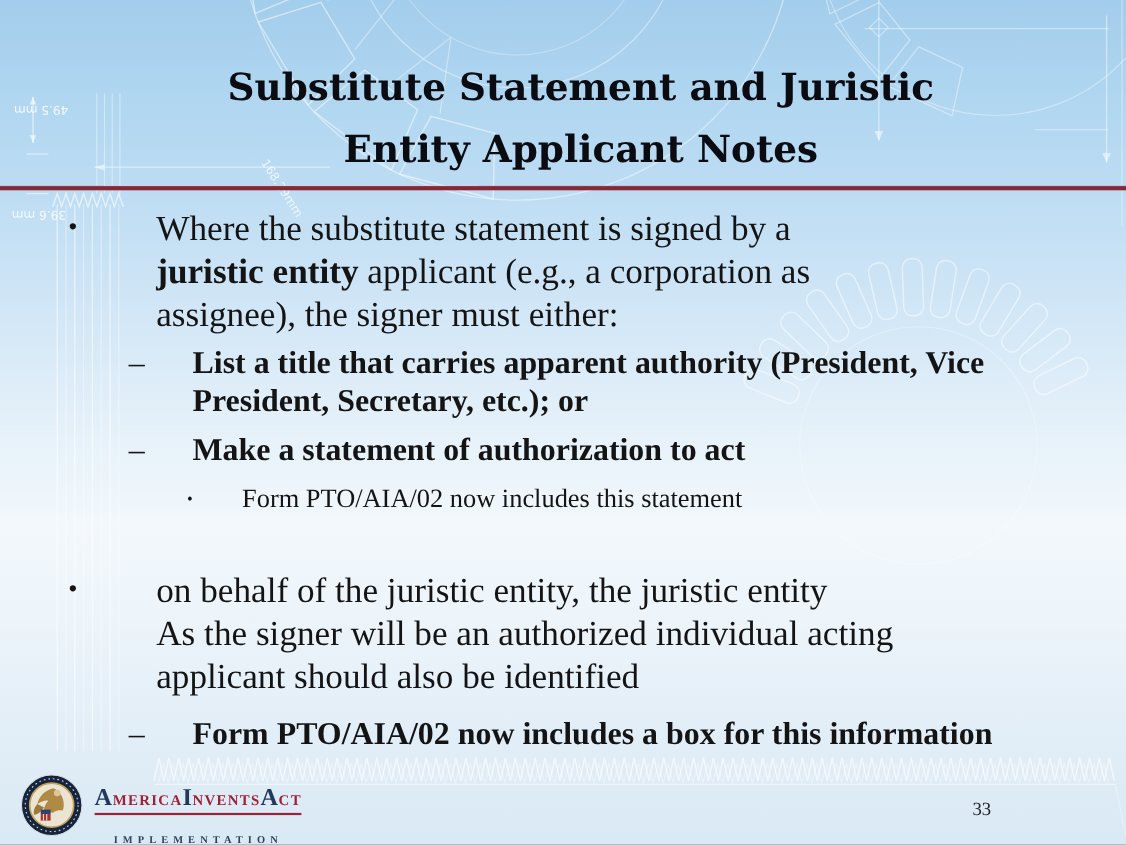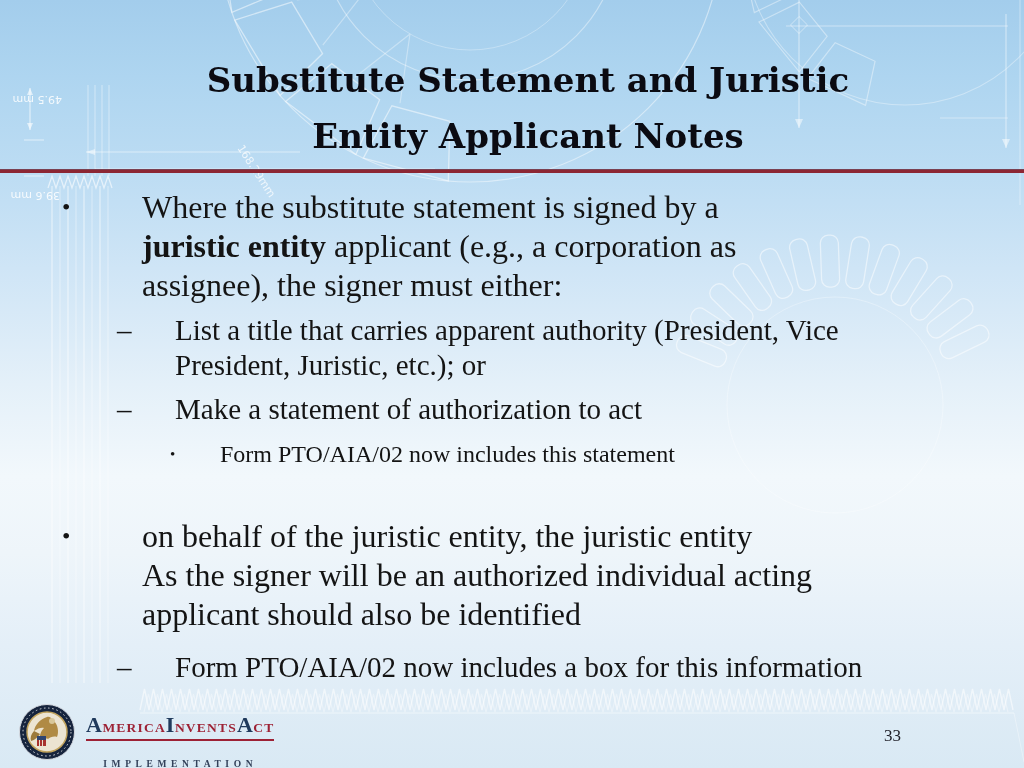--- a/index.html
+++ b/index.html
@@ -25,21 +25,21 @@
     background:var(--divider_red,#8c2633);
     border-top:1px solid rgba(100,100,120,.45);
   }
 
   .content{position:absolute;left:0;top:188px;width:1024px;color:var(--text,#141414);}
   .item{position:relative;}
   .item .line{white-space:nowrap;margin-left:28px;}
   .item .marker{position:absolute;top:0;}
   .lvl1 .text{padding-left:114px;font-size:32px;line-height:39px;}
   .lvl1 .marker{left:62px;font-size:24px;line-height:39px;}
-  .lvl2 .text{padding-left:147px;font-size:29px;line-height:35px;}
+  .lvl2 .text{padding-left:147px;font-size:29px;line-height:35px;font-weight:bold;}
   .lvl2 .marker{left:117px;font-size:29px;line-height:34px;}
   .lvl3 .text{padding-left:192px;font-size:24px;line-height:30px;}
   .lvl3 .marker{left:170px;font-size:15px;line-height:30px;}
   .content .item:nth-child(1){margin-top:0;}
   .content .item:nth-child(2){margin-top:8px;}
   .content .item:nth-child(3){margin-top:9px;}
   .content .item:nth-child(4){margin-top:12px;}
   .content .item:nth-child(5){margin-top:48px;}
   .content .item:nth-child(6){margin-top:16px;}
   .run-b{font-weight:700;font-family:Liberation Serif, serif;}
@@ -175,21 +175,21 @@
         <div class="text">
           <div class="line"><span>Where the substitute statement is signed by a</span></div>
           <div class="line"><span class="run-b">juristic entity</span><span> applicant (e.g., a corporation as</span></div>
           <div class="line"><span>assignee), the signer must either:</span></div>
         </div>
       </div>
       <div class="item lvl2">
         <span class="marker">–</span>
         <div class="text">
           <div class="line"><span>List a title that carries apparent authority (President, Vice</span></div>
-          <div class="line"><span>President, Juristic, etc.); or</span></div>
+          <div class="line"><span>President, Secretary, etc.); or</span></div>
         </div>
       </div>
       <div class="item lvl2">
         <span class="marker">–</span>
         <div class="text">
           <div class="line"><span>Make a statement of authorization to act</span></div>
         </div>
       </div>
       <div class="item lvl3">
         <span class="marker">•</span>

